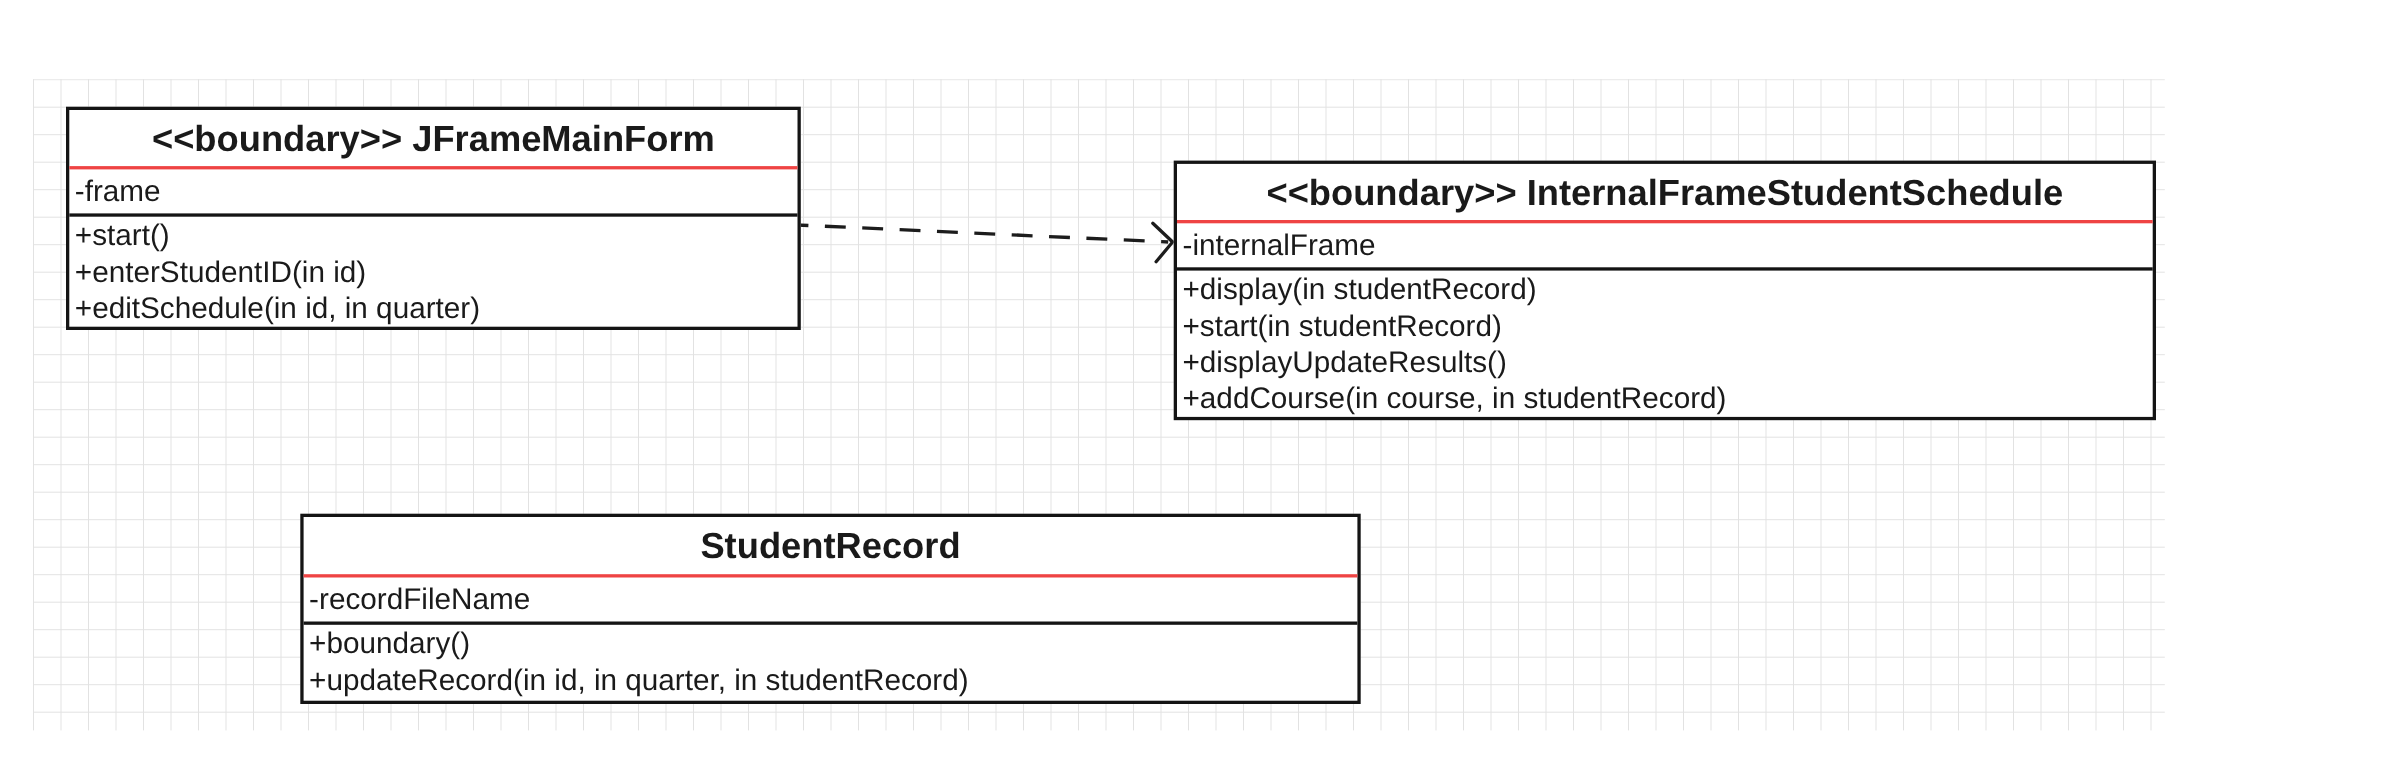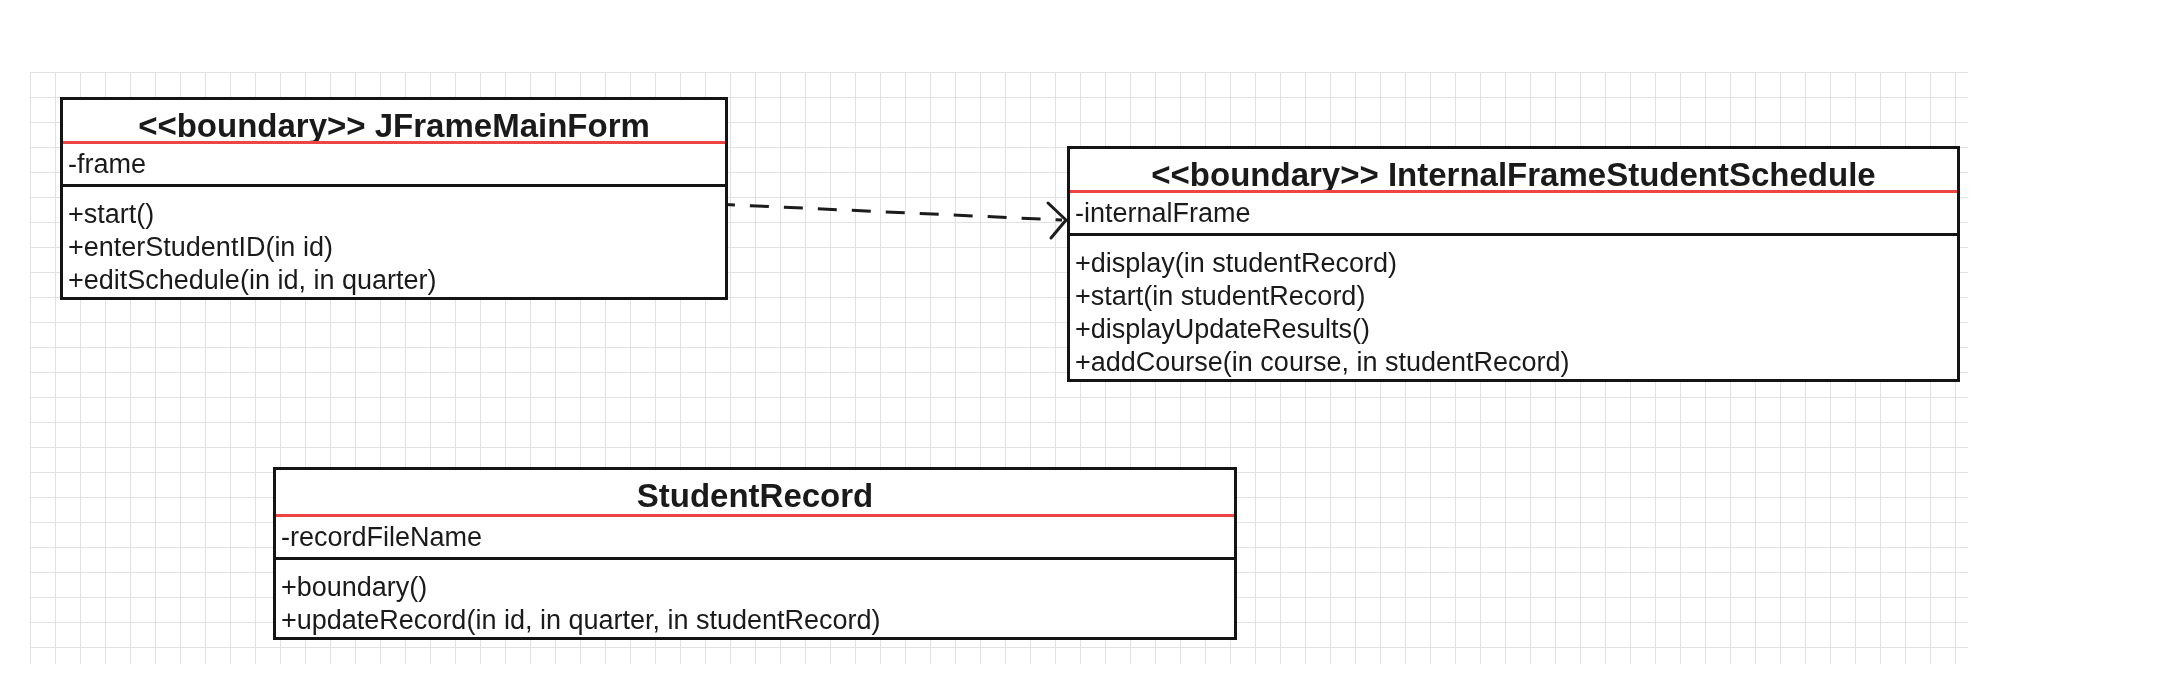--- a/index.html
+++ b/index.html
@@ -53,21 +53,21 @@
   .uml-attrs {
     border-top: 3px solid #ef4444;
     height: 40px;
   }
   .uml-attrs .uml-member {
     line-height: 40px;
   }
   .uml-methods {
     border-top: 3px solid #141414;
     flex: 1 1 auto;
-    padding-top: 11px;
+    padding-top: 1px;
   }
   .uml-member {
     font-size: 27px;
     line-height: 33px;
     padding-left: 5px;
     white-space: nowrap;
     overflow: hidden;
   }
   #class-box-1 { left: 60px;   top: 97px;  width: 668px;  height: 203px; }
   #class-box-2 { left: 1067px; top: 102px; width: 893px;  height: 236px; margin-top: 44px; }

